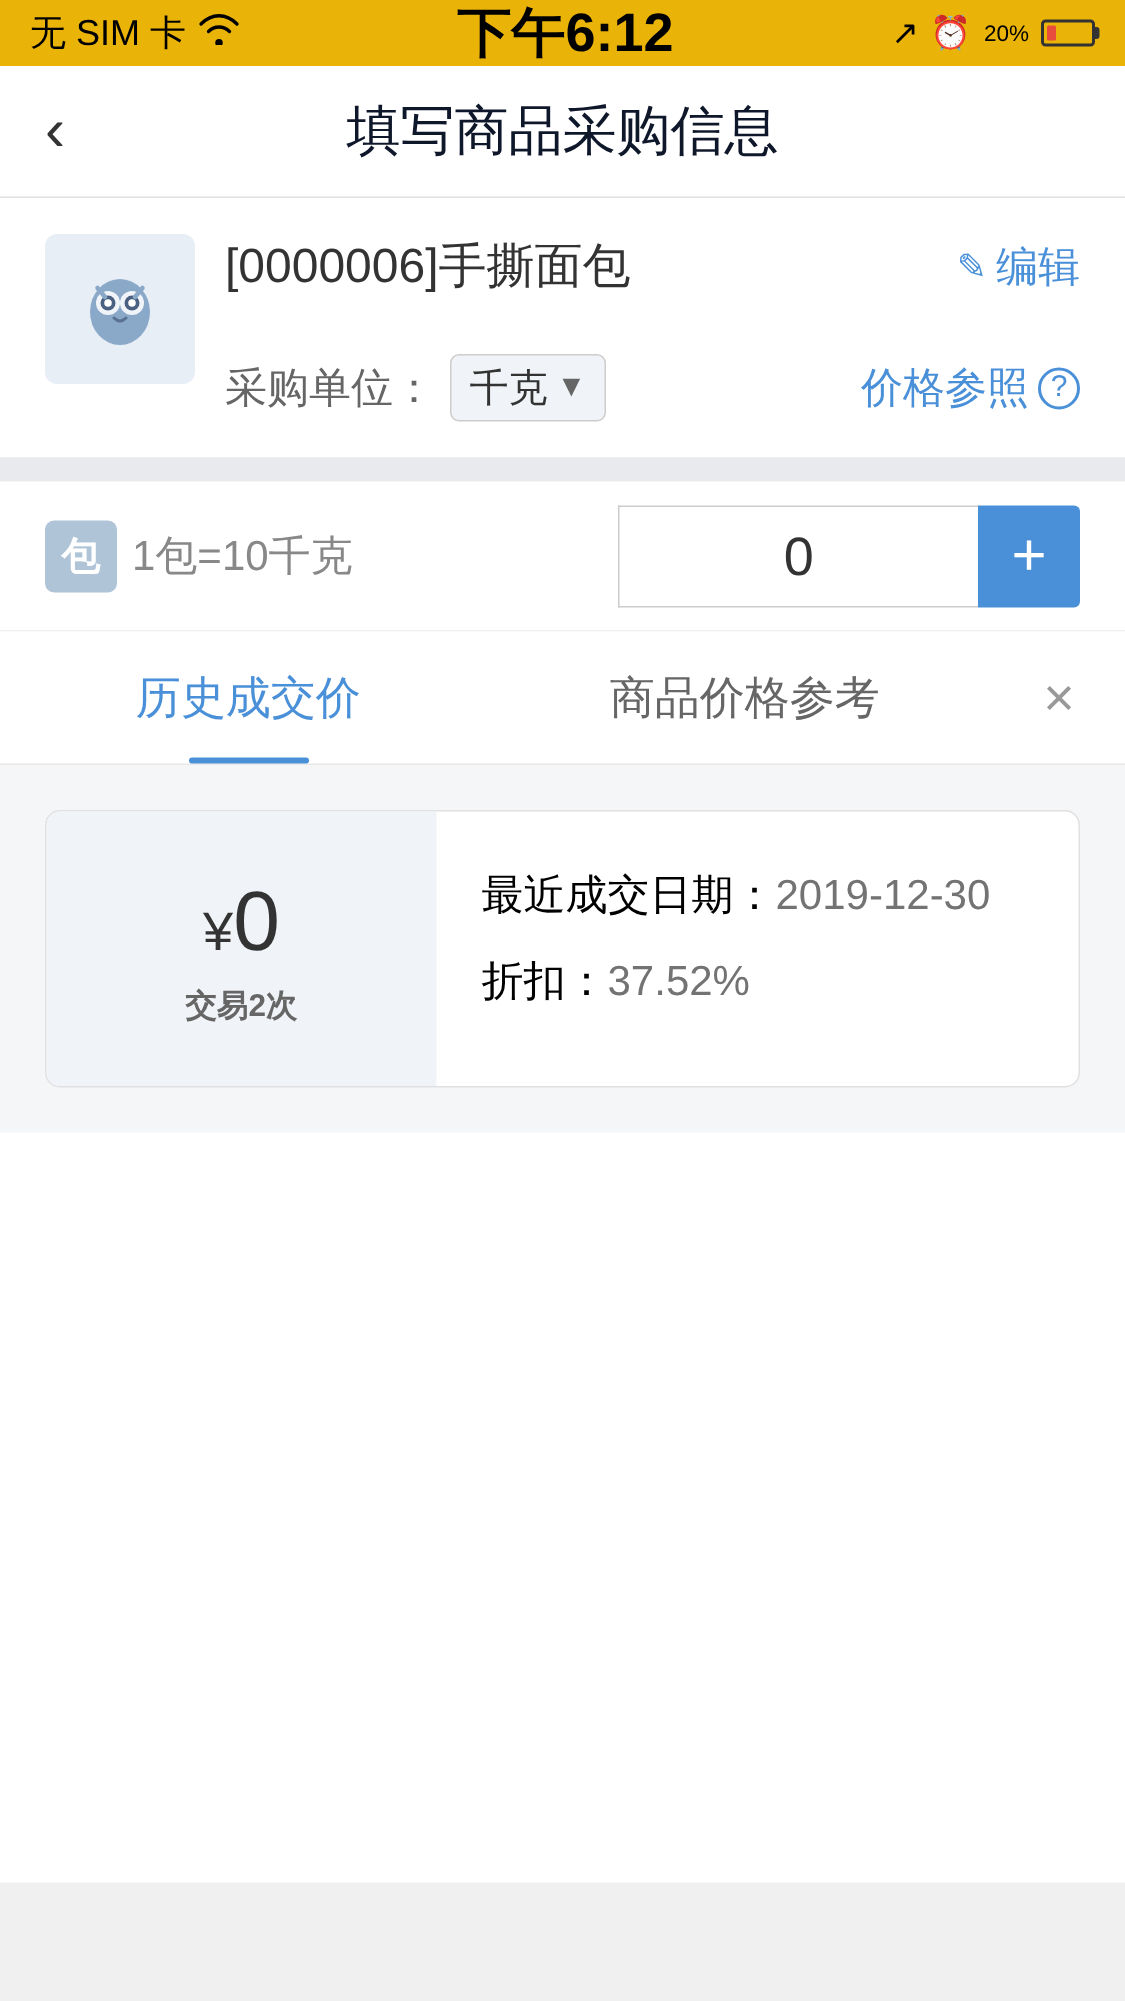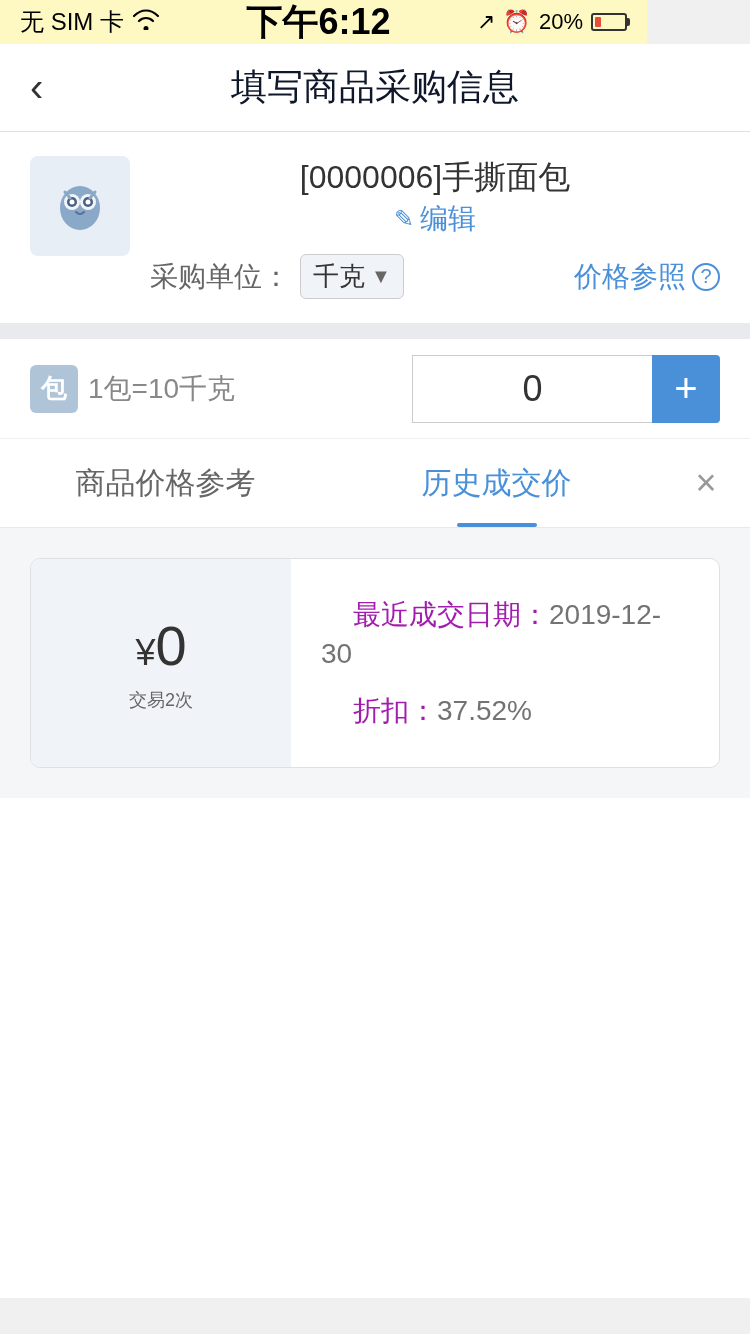--- a/index.html
+++ b/index.html
@@ -7,23 +7,23 @@
     body {
       width: 750px;
       min-height: 1334px;
       font-family: -apple-system, "PingFang SC", "Helvetica Neue", Arial, sans-serif;
       background: #f0f0f0;
       overflow-x: hidden;
     }
 
     
     .status-bar {
-      width: 647px;
+      width: 750px;
       height: 44px;
-      background: #fef9c3;
+      background: #eab308;
       display: flex;
       align-items: center;
       justify-content: space-between;
       padding: 0 20px;
       font-size: 26px;
       font-weight: 500;
       color: #000;
     }
     .status-left {
       display: flex;
@@ -123,22 +123,21 @@
       width: 60px;
       height: 60px;
     }
     .product-info {
       flex: 1;
     }
     .product-name-row {
       display: flex;
       justify-content: space-between;
       align-items: center;
-      margin-bottom: 16px;
-      flex-direction: column;
+      margin-bottom: 36px;
     }
     .product-name {
       font-size: 32px;
       color: #333;
       font-weight: 500;
     }
     .edit-btn {
       color: #4a90d9;
       font-size: 28px;
       display: flex;
@@ -330,39 +329,39 @@
     }
     .card-price {
       font-size: 56px;
       font-weight: 500;
       color: #333;
     }
     .card-price .currency {
       font-size: 36px;
     }
     .card-trades {
-      font-size: 18px;
+      font-size: 21px;
       color: #666;
       margin-top: 10px;
+      font-weight: bold;
     }
     .card-right {
       flex: 1;
       padding: 36px 30px;
       display: flex;
       flex-direction: column;
       gap: 18px;
     }
     .card-detail-row {
       font-size: 28px;
       color: #333;
       line-height: 1.4;
     }
     .card-detail-row span.label {
-      color: #a21caf;
-      margin-left: 32px;
+      color: #000000;
     }
     .card-detail-row span.value {
       color: #737373;
     }
 
     
     .bottom-area {
       background: #ffffff;
       flex: 1;
       min-height: 500px;
@@ -379,21 +378,21 @@
         <path d="M14 18a2.5 2.5 0 1 1 0 5 2.5 2.5 0 0 1 0-5z" fill="#000"></path>
         <path d="M7 13c1.9-1.9 4.5-3 7-3s5.1 1.1 7 3" stroke="#000" stroke-width="2.2" fill="none" stroke-linecap="round"></path>
         <path d="M2 8C5.5 4.5 9.5 2.5 14 2.5S22.5 4.5 26 8" stroke="#000" stroke-width="2.2" fill="none" stroke-linecap="round"></path>
       </svg>
     </span>
   </div>
   <div class="status-center">下午6:12</div>
   <div class="status-right">
     <span style="font-size:22px;">↗</span>
     <span style="font-size:22px;">⏰</span>
-    <span style="font-size:22px;">20%</span>
+    <span style="font-size:15px;">20%</span>
     <div class="battery">
       <div class="battery-body">
         <div class="battery-fill"></div>
       </div>
     </div>
   </div>
 </div>
 
 <div class="nav-bar">
   <div class="nav-back">‹</div>
@@ -457,26 +456,26 @@
   <div class="quantity-controls">
     <input class="quantity-input" type="text" value="0" style="">
     <div class="quantity-plus">
       <span>+</span>
     </div>
   </div>
 </div>
 
 <div class="tab-section">
   <div class="tab-header">
-    <div class="tab-item inactive">
-      <span>商品价格参考</span>
-    </div>
     <div class="tab-item active">
       <span>历史成交价</span>
       <div class="tab-indicator"></div>
+    </div>
+    <div class="tab-item inactive">
+      <span>商品价格参考</span>
     </div>
     <div class="tab-close">
       <span>×</span>
     </div>
   </div>
 
   <div class="card-section">
     <div class="price-card">
       <div class="card-left">
         <div class="card-price">

